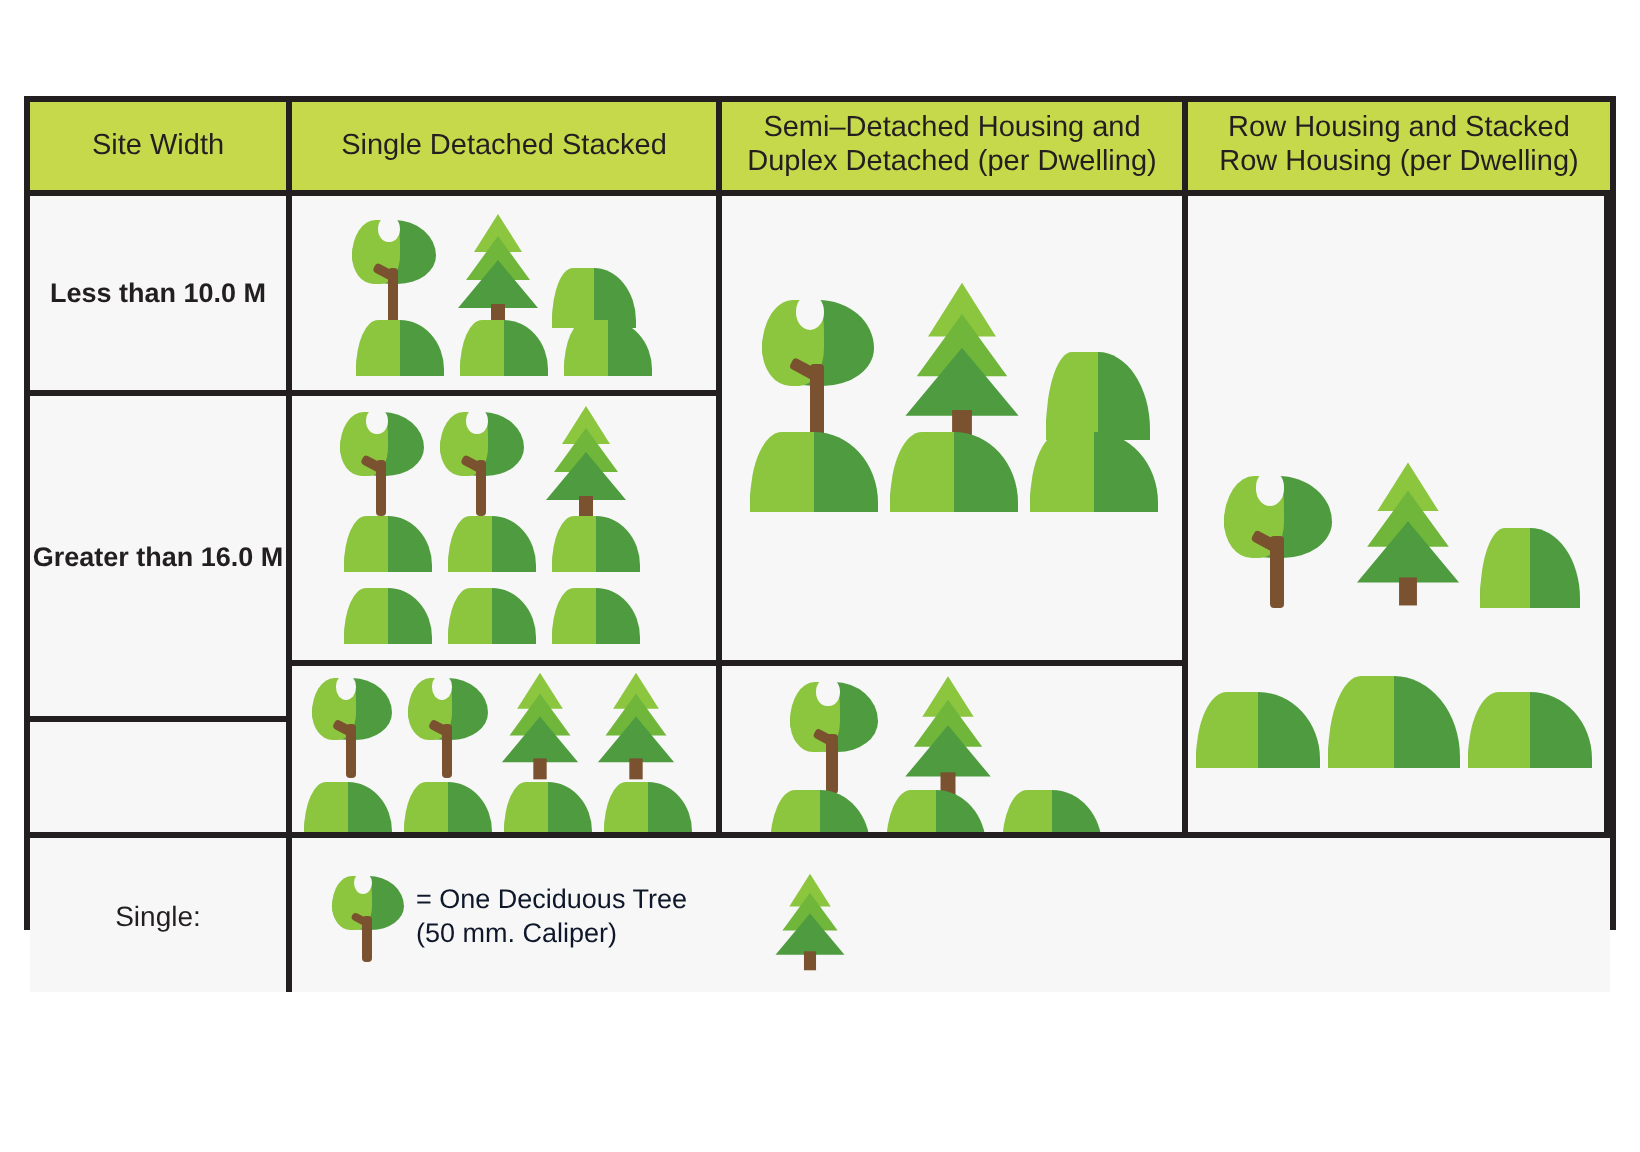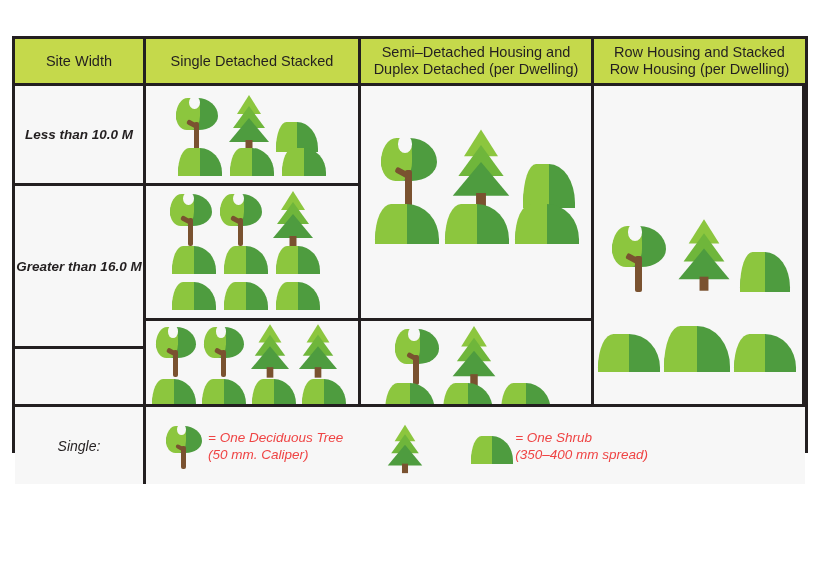--- a/index.html
+++ b/index.html
@@ -15,21 +15,21 @@
   }
   .page {
     position: relative;
     width: 820px;
     height: 576px;
     box-sizing: border-box;
   }
   .table {
     position: absolute;
     left: 12px;
-    top: 36px;
+    top: 48px;
     width: 796px;
     height: 417px;
     box-sizing: border-box;
     border: 3px solid #231f20;
     background: #f7f7f7;
     display: flex;
     flex-direction: column;
   }
   
   .header-row {
@@ -56,21 +56,20 @@
   .col-w0 { flex: 0 0 131px; }
   .col-w1 { flex: 0 0 215px; }
   .col-w2 { flex: 0 0 233px; }
   .col-w3 { flex: 0 0 211px; }
 
   
   .body {
     position: relative;
     flex: 1 1 auto;
     display: flex;
-    font-style: italic;
   }
   .col {
     box-sizing: border-box;
     border-right: 3px solid #231f20;
     display: flex;
     flex-direction: column;
   }
   .col:last-child { border-right: none; }
 
   .labels-col .rowcell {
@@ -137,21 +136,21 @@
   }
   .legend-item .glyph {
     width: 44px;
     height: 52px;
     position: relative;
     flex: 0 0 44px;
   }
   .legend-text {
     font-size: 13.5px;
     line-height: 17px;
-    color: #ef4444;
+    color: #0f172a;
     white-space: nowrap;
   }
 
   
   .icons {
     position: absolute;
     inset: 0;
   }
   .ic {
     position: absolute;
@@ -549,31 +548,19 @@
             <div class="glyph">
               <svg width="40" height="50" viewBox="0 0 42 58" style="position:absolute;left:0;top:4px;" aria-hidden="true">
                 <polygon points="21,1 33,20 9,20" fill="#8cc63e"></polygon>
                 <polygon points="21,12 37,34 5,34" fill="#6fb63b"></polygon>
                 <polygon points="21,24 41,48 1,48" fill="#4e9c3f"></polygon>
                 <rect x="17.5" y="46" width="7" height="11" fill="#7a5230"></rect>
               </svg>
             </div>
           </div>
 
-          <div class="legend-item">
-            <div class="glyph">
-              <div class="ic shrub" style="left:0;top:16px;width:42px;height:28px;">
-                <div class="dome-dark"></div>
-                  <div class="dome-light"></div>
-              </div>
-            </div>
-            <div class="legend-text">
-              <div>= One Shrub</div>
-              <div>(350–400 mm spread)</div>
-            </div>
-          </div>
 
         </div>
       </div>
 
     </div>
   </div>
 </div>
 
 </body></html>

